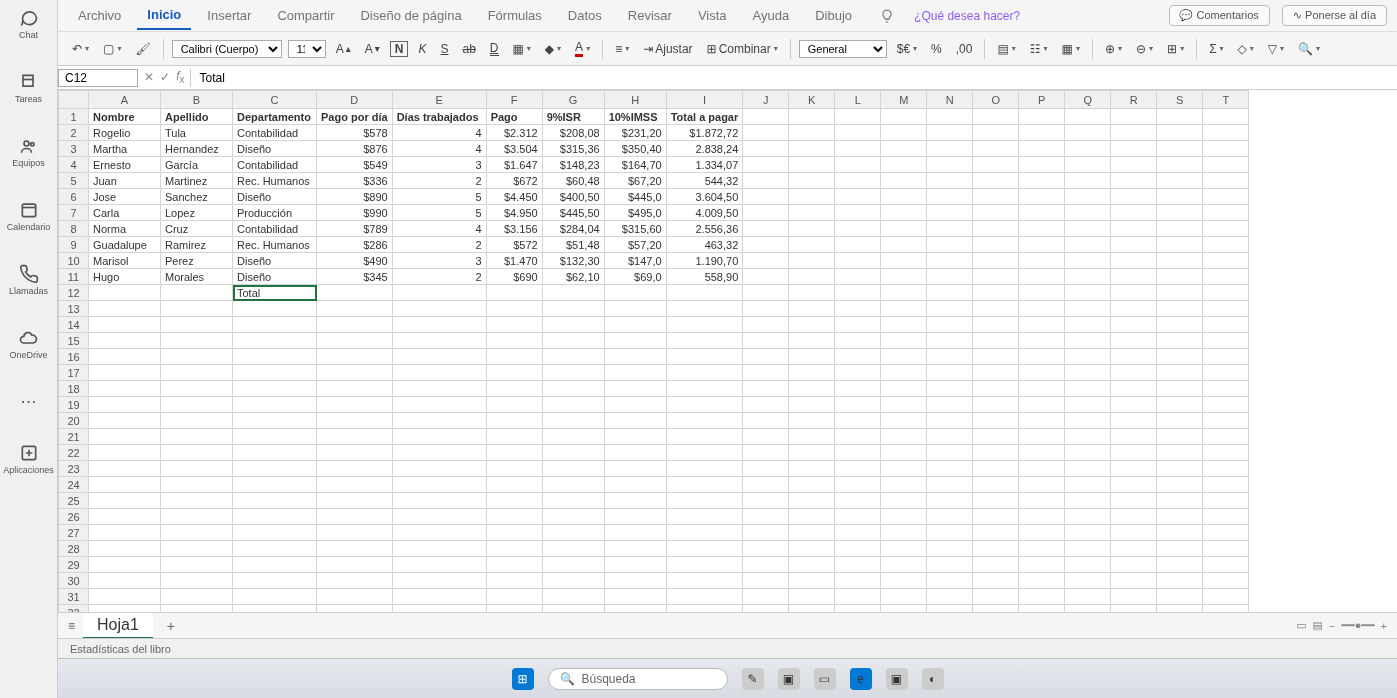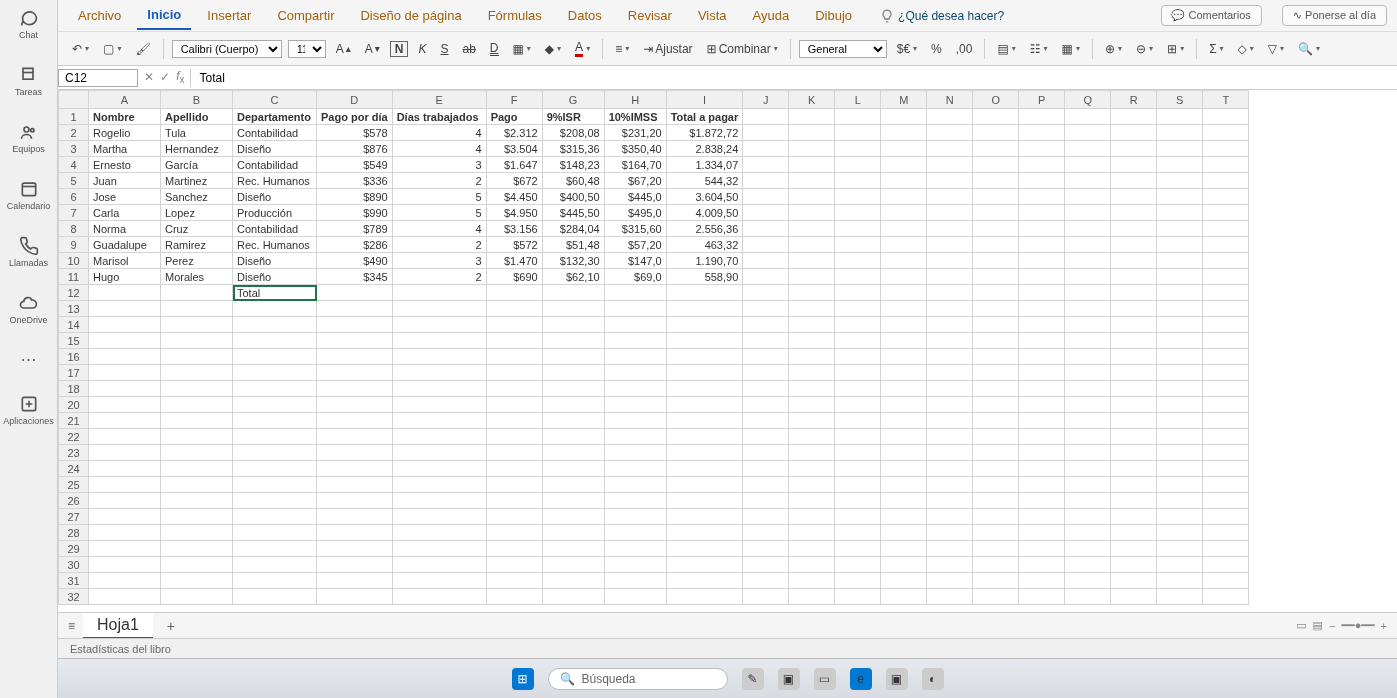--- a/index.html
+++ b/index.html
@@ -1,34 +1,34 @@
 <!DOCTYPE html>
 <html><head>
 <meta charset="utf-8">
 <style>
 * { margin: 0; padding: 0; box-sizing: border-box; font-family: "Segoe UI", Arial, sans-serif; }
 body { background: #e8e8e8; font-size: 12px; color: #333; overflow: hidden; }
 
 .app { display: flex; height: 698px; width: 1397px; }
 
 
-.left-rail { width: 58px; background: #f0f0f0; border-right: 1px solid #ccc; display: flex; flex-direction: column; align-items: center; padding-top: 8px; gap: 25px; }
+.left-rail { width: 58px; background: #f0f0f0; border-right: 1px solid #ccc; display: flex; flex-direction: column; align-items: center; padding-top: 8px; gap: 32px; }
 .rail-item { display: flex; flex-direction: column; align-items: center; gap: 2px; cursor: pointer; color: #555; font-size: 9px; }
 .rail-item svg { width: 20px; height: 20px; }
 
 
 .main { flex: 1; display: flex; flex-direction: column; background: #fff; }
 
 
 .menu-bar { display: flex; align-items: center; height: 32px; padding: 0 10px; gap: 6px; background: #f5f5f5; border-bottom: 1px solid #ddd; }
-.menu-item { padding: 6px 10px; cursor: pointer; color: #a16207; font-size: 13px; }
+.menu-item { padding: 6px 10px; cursor: pointer; color: #737373; font-size: 13px; }
 .menu-item.active { border-bottom: 2px solid #185abd; color: #185abd; font-weight: 600; }
-.tell-me { display: flex; align-items: flex-start; gap: 4px; margin-left: 12px; color: #0c4a6e; }
+.tell-me { display: flex; align-items: flex-start; gap: 20px; margin-left: 12px; color: #8b5cf6; }
 .tell-me svg { width: 14px; height: 14px; }
-.right-menu { margin-left: auto; display: flex; gap: 20px; align-items: flex-end; }
+.right-menu { margin-left: auto; display: flex; gap: 12px; align-items: flex-end; }
 .right-pill { padding: 3px 10px; border: 1px solid #bbb; border-radius: 4px; font-size: 11px; color: #555; background: #fafafa; }
 
 
 .toolbar { display: flex; align-items: center; height: 34px; padding: 0 10px; gap: 6px; background: #f5f5f5; border-bottom: 1px solid #ccc; font-size: 12px; }
 .tb-btn { padding: 2px 4px; cursor: pointer; color: #444; display: inline-flex; align-items: center; gap: 2px; }
 .tb-sep { width: 1px; height: 20px; background: #ccc; margin: 0 2px; }
 .font-select { border: 1px solid #aaa; padding: 1px 4px; font-size: 11px; background: #fff; }
 .boxed { border: 1px solid #666; padding: 0 4px; font-weight: bold; }
 .chev { font-size: 8px; color: #666; margin-left: 1px; }
 
@@ -659,20 +659,43 @@
               <td></td>
               <td></td>
               <td></td>
               <td></td>
               <td></td>
               <td></td>
               <td></td>
               <td></td>
             </tr>
             <tr>
+              <th class="rowhdr">19</th>
+              <td></td>
+              <td></td>
+              <td></td>
+              <td class="num"></td>
+              <td class="num"></td>
+              <td class="num"></td>
+              <td class="num"></td>
+              <td class="num"></td>
+              <td class="num"></td>
+              <td></td>
+              <td></td>
+              <td></td>
+              <td></td>
+              <td></td>
+              <td></td>
+              <td></td>
+              <td></td>
+              <td></td>
+              <td></td>
+              <td></td>
+            </tr>
+            <tr>
               <th class="rowhdr">20</th>
               <td></td>
               <td></td>
               <td></td>
               <td class="num"></td>
               <td class="num"></td>
               <td class="num"></td>
               <td class="num"></td>
               <td class="num"></td>
               <td class="num"></td>

